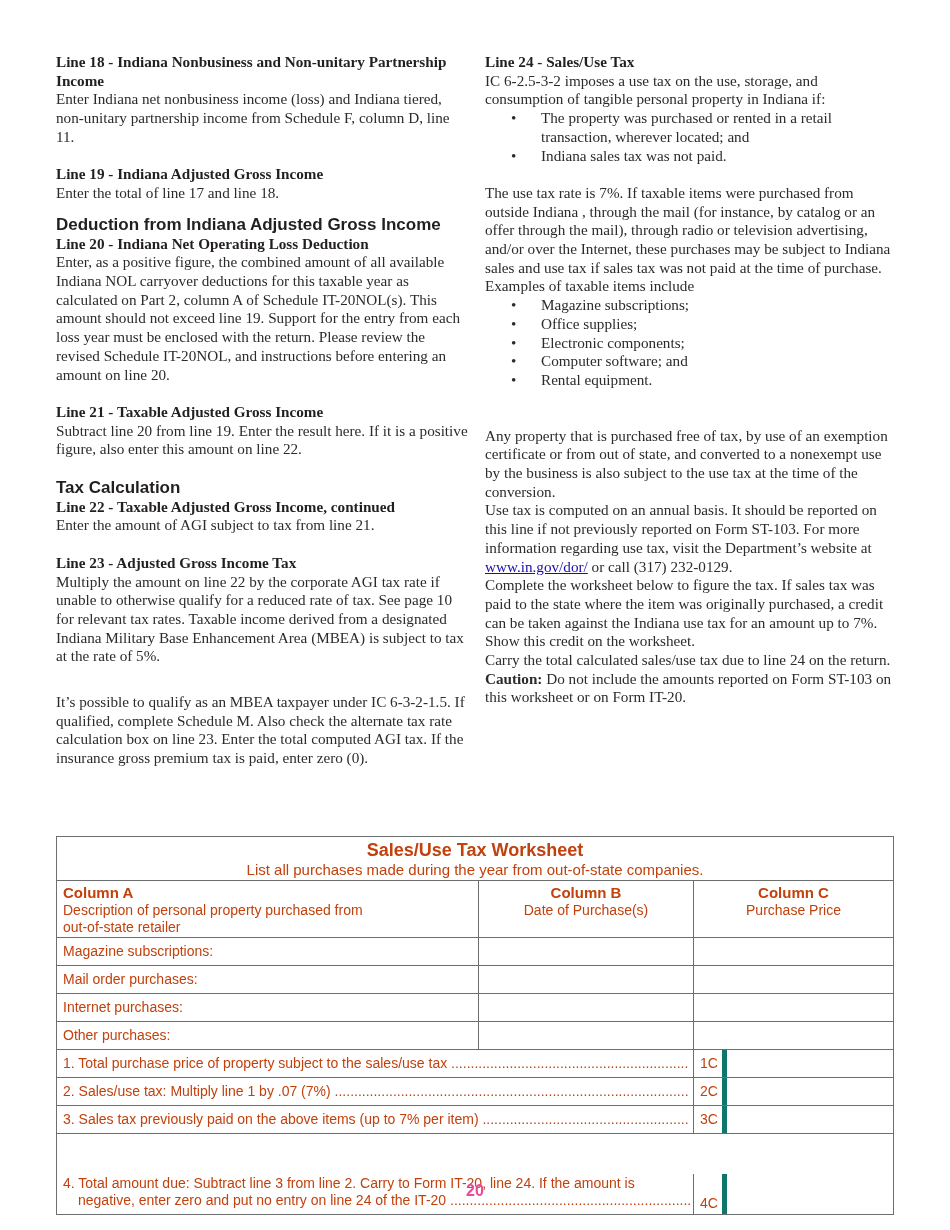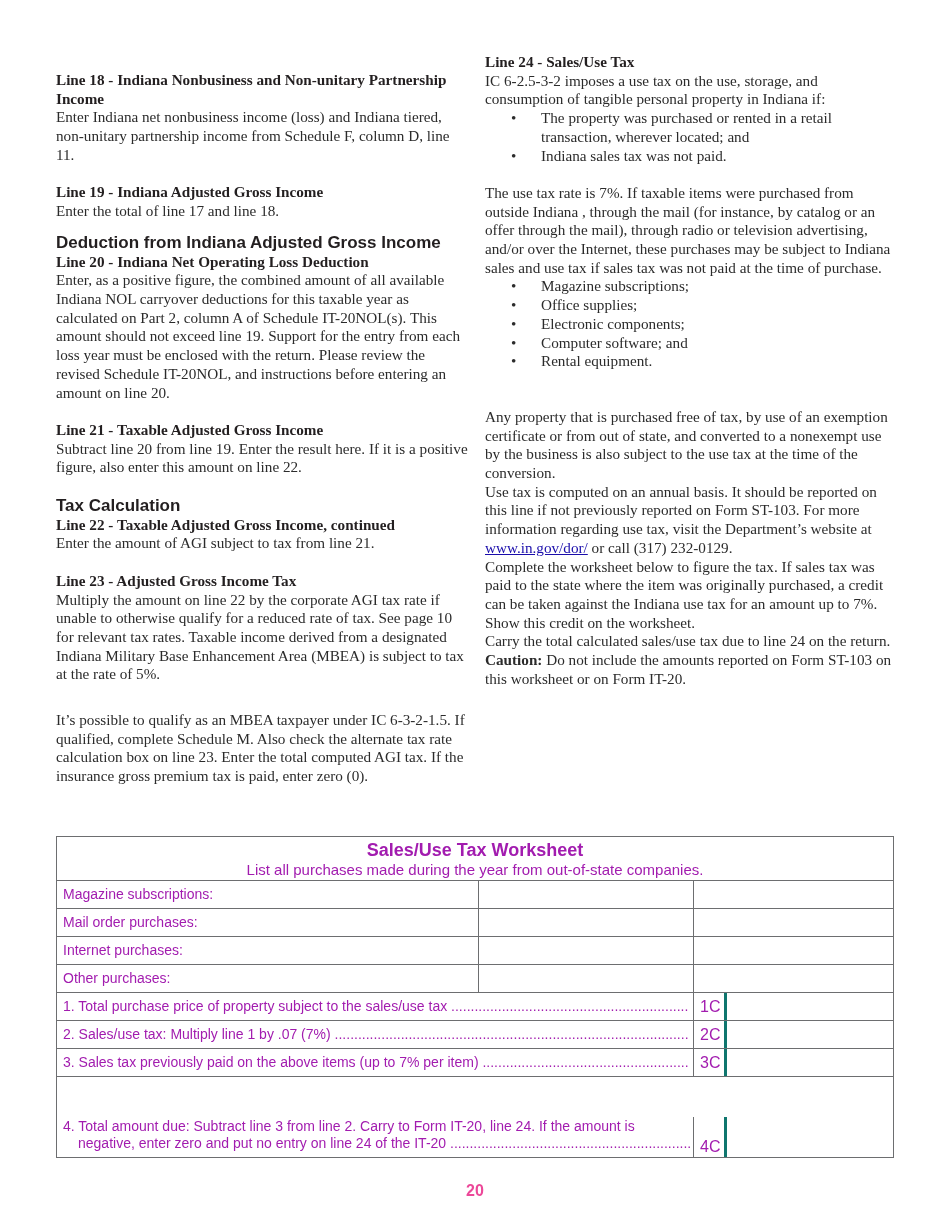--- a/index.html
+++ b/index.html
@@ -1,54 +1,54 @@
 <!DOCTYPE html>
 <html><head>
   <meta charset="utf-8">
   <style>
     html, body { margin: 0; padding: 0; background: #ffffff; }
     body { width: 950px; height: 1230px; position: relative; overflow: hidden; color: #231f20; }
 
     .col { position: absolute; font-family: "Liberation Serif", "DejaVu Serif", serif; font-size: 15.2px; line-height: 18.7px; color: #2b2b2b; }
-    .col-left { left: 56px; top: 71px; width: 415px; }
+    .col-left { left: 56px; top: 53px; width: 415px; }
     .col-right { left: 485px; top: 53px; width: 412px; }
 
     .sec { margin: 0 0 18.7px 0; }
     .sec-title { font-weight: bold; color: #231f20; }
     .p { margin: 0; }
     .heading { font-family: "Liberation Sans", "DejaVu Sans", sans-serif; font-weight: bold; font-size: 17px; line-height: 20px; color: #231f20; margin: 0; }
 
     ul.bullets { list-style: none; margin: 0; padding: 0; }
     ul.bullets li { position: relative; padding-left: 56px; }
     ul.bullets li .dot { position: absolute; left: 26px; top: 0; }
 
     a.link { color: #1a0dab; text-decoration: underline; }
 
     
-    .ws { position: absolute; left: 56px; top: 836px; width: 838px; border: 1px solid #6d6e70; font-family: "Liberation Sans", "DejaVu Sans", sans-serif; color: #a21caf; box-sizing: border-box; }
+    .ws { position: absolute; left: 56px; top: 836px; width: 838px; border: 1px solid #6d6e70; font-family: "Liberation Sans", "DejaVu Sans", sans-serif; color: #c2410c; box-sizing: border-box; }
     .ws-head { text-align: center; border-bottom: 1px solid #6d6e70; height: 44px; box-sizing: border-box; padding-top: 3px; }
     .ws-title { font-weight: bold; font-size: 18px; line-height: 21px; }
     .ws-sub { font-size: 15px; line-height: 18px; }
     .ws-row { display: flex; border-bottom: 1px solid #6d6e70; box-sizing: border-box; }
     .ws-row:last-child { border-bottom: none; }
     .cell { box-sizing: border-box; font-size: 14px; line-height: 17px; }
     .cA { width: 422px; border-right: 1px solid #6d6e70; padding-left: 6px; }
     .cB { width: 215px; border-right: 1px solid #6d6e70; text-align: center; }
     .cC { flex: 1; text-align: center; }
     .colhead { height: 57px; }
     .colhead .cell { padding-top: 3px; }
     .colhead .h { font-weight: bold; font-size: 15px; line-height: 18px; }
     .colhead .d { font-size: 14px; line-height: 17px; }
     .item-row { height: 28px; }
     .item-row .cA { display: flex; align-items: center; }
     .line-row { height: 28px; justify-content: center; }
     .line-row.tall { height: 40px; margin-top: 40px; }
     .lA { width: 637px; border-right: 1px solid #6d6e70; padding-left: 6px; display: flex; align-items: center; font-size: 14px; }
     .line-row.tall .lA { display: block; padding-top: 1px; line-height: 17px; }
-    .lC { width: 33px; border-right: 3px solid #0f766e; padding-left: 6px; display: flex; align-items: center; font-size: 16px; }
+    .lC { width: 33px; border-right: 5px solid #0f766e; padding-left: 6px; display: flex; align-items: center; font-size: 14px; }
     .line-row.tall .lC { align-items: flex-end; padding-bottom: 2px; }
     .lV { flex: 1; }
     .indent { padding-left: 15px; }
 
     .page-num { position: absolute; left: 0; width: 950px; top: 1182px; text-align: center; font-family: "Liberation Sans", "DejaVu Sans", sans-serif; font-weight: bold; font-size: 16px; color: #ec4899; }
   </style>
 </head>
 <body>
 
 <div class="col col-left">
@@ -85,38 +85,53 @@
   <div class="sec">
     <div class="sec-title">Line 24 - Sales/Use Tax</div>
     <p class="p">IC 6-2.5-3-2 imposes a use tax on the use, storage, and consumption of tangible personal property in Indiana if:</p>
     <ul class="bullets">
       <li><span class="dot">•</span><span>The property was purchased or rented in a retail transaction, wherever located; and</span></li>
       <li><span class="dot">•</span><span>Indiana sales tax was not paid.</span></li>
     </ul>
   </div>
   <p class="p sec">The use tax rate is 7%. If taxable items were purchased from outside Indiana , through the mail (for instance, by catalog or an offer through the mail), through radio or television advertising, and/or over the Internet, these purchases may be subject to Indiana sales and use tax if sales tax was not paid at the time of purchase.</p>
   <div class="sec" style="margin-bottom:37px;">
+    <p class="p">Examples of taxable items include</p>
     <ul class="bullets">
       <li><span class="dot">•</span><span>Magazine subscriptions;</span></li>
       <li><span class="dot">•</span><span>Office supplies;</span></li>
       <li><span class="dot">•</span><span>Electronic components;</span></li>
       <li><span class="dot">•</span><span>Computer software; and</span></li>
       <li><span class="dot">•</span><span>Rental equipment.</span></li>
     </ul>
   </div>
   <p class="p sec">Any property that is purchased free of tax, by use of an exemption certificate or from out of state, and converted to a nonexempt use by the business is also subject to the use tax at the time of the conversion.</p>
   <p class="p sec"><span>Use tax is computed on an annual basis. It should be reported on this line if not previously reported on Form ST-103. For more information regarding use tax, visit the Department’s website at </span><a class="link">www.in.gov/dor/</a><span> or call (317) 232-0129.</span></p>
   <p class="p sec">Complete the worksheet below to figure the tax. If sales tax was paid to the state where the item was originally purchased, a credit can be taken against the Indiana use tax for an amount up to 7%. Show this credit on the worksheet.</p>
   <p class="p"><span>Carry the total calculated sales/use tax due to line 24 on the return. </span><b>Caution:</b><span> Do not include the amounts reported on Form ST-103 on this worksheet or on Form IT-20.</span></p>
 </div>
 
 <div class="ws">
   <div class="ws-head">
     <div class="ws-title">Sales/Use Tax Worksheet</div>
     <div class="ws-sub">List all purchases made during the year from out-of-state companies.</div>
+  </div>
+  <div class="ws-row colhead">
+    <div class="cell cA">
+      <div class="h">Column A</div>
+      <div class="d" style="width:320px;">Description of personal property purchased from out-of-state retailer</div>
+    </div>
+    <div class="cell cB">
+      <div class="h">Column B</div>
+      <div class="d">Date of Purchase(s)</div>
+    </div>
+    <div class="cell cC">
+      <div class="h">Column C</div>
+      <div class="d">Purchase Price</div>
+    </div>
   </div>
 
   <div class="ws-row item-row">
     <div class="cell cA">Magazine subscriptions:</div>
     <div class="cell cB"></div>
     <div class="cell cC"></div>
   </div>
   <div class="ws-row item-row">
     <div class="cell cA">Mail order purchases:</div>
     <div class="cell cB"></div>

